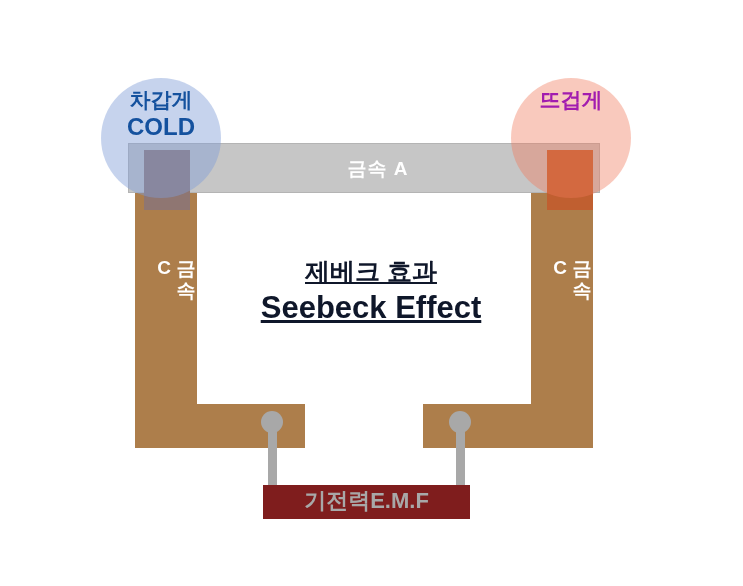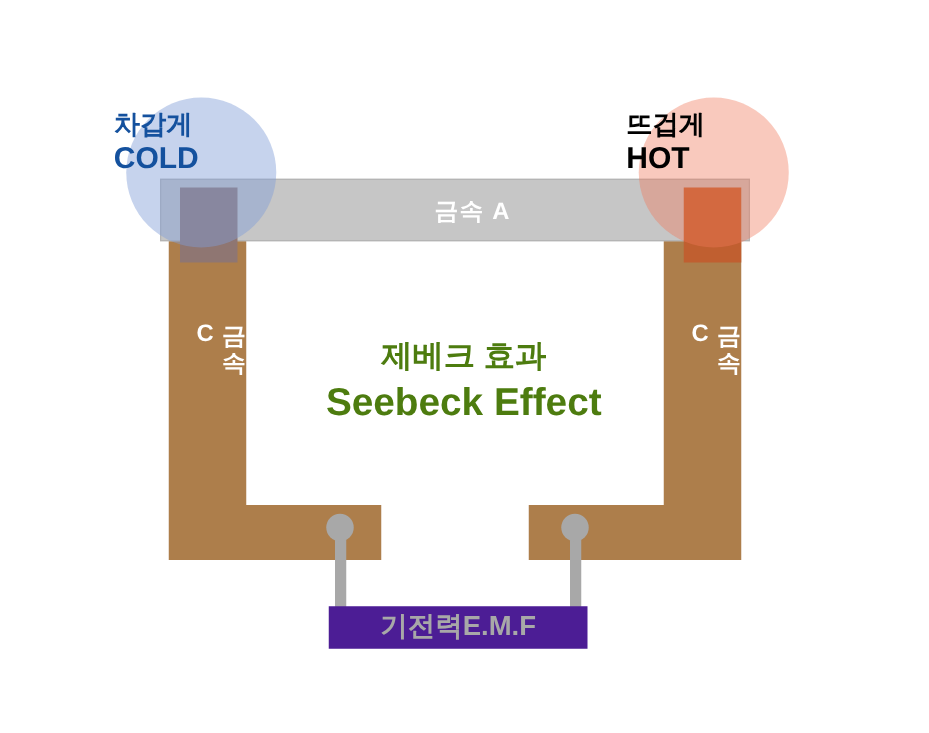--- a/index.html
+++ b/index.html
@@ -95,35 +95,37 @@
   }
   #halo-hot {
     left: 511px; top: 78px;
     background: rgba(240,120,90,0.40);
   }
 
   
   .temp-label {
     position: absolute;
     width: 140px;
+    text-align: center;
     line-height: 1.18;
   }
   .temp-label .ko { display: block; font-size: 21px; font-weight: bold; }
   .temp-label .en { display: block; font-size: 24px; font-weight: bold; }
   #temp-cold { left: 91px;  top: 88px; color: #14519E; }
-  #temp-hot  { left: 501px; top: 88px; color: #000000; }
+  #temp-hot  { left: 501px; top: 88px; color: #a21caf; }
 
   
   #title-block {
     position: absolute;
     left: 181px;
-    top: 269px;
+    top: 255px;
     width: 380px;
     text-align: center;
-    color: #4d7c0f;
+    color: #0f172a;
+    text-decoration: underline;
   }
   #title-ko { font-size: 25px; font-weight: bold; line-height: 1.32; }
   #title-en { font-size: 31px; font-weight: bold; line-height: 1.32; }
 
   
   .wire {
     position: absolute;
     background: #A8A8A8;
   }
   
@@ -149,21 +151,21 @@
   #emf-label {
     position: absolute;
     left: 263px;
     top: 485px;
     width: 207px;
     text-align: center;
     color: #A8A8A8;
     font-size: 22px;
     font-weight: bold;
     letter-spacing: 0px;
-    background: #4c1d95;
+    background: #7f1d1d;
     padding: 1px 0 3px 0;
   }
 </style>
 </head>
 <body>
 
 <div id="stage">
 
   <div class="leg" id="leg-left-vert"></div>
   <div class="leg" id="leg-left-horz"></div>
@@ -185,21 +187,20 @@
 
   <div class="halo" id="halo-cold"></div>
   <div class="halo" id="halo-hot"></div>
 
   <div class="temp-label" id="temp-cold">
     <span class="ko">차갑게</span>
     <span class="en">COLD</span>
   </div>
   <div class="temp-label" id="temp-hot">
     <span class="ko">뜨겁게</span>
-    <span class="en">HOT</span>
   </div>
 
   <div id="title-block">
     <div id="title-ko">제베크 효과</div>
     <div id="title-en">Seebeck Effect</div>
   </div>
 
   <div class="wire" id="wire-left-vert"></div>
   <div class="wire" id="wire-left-horz"></div>
   <div class="wire" id="wire-right-vert"></div>

